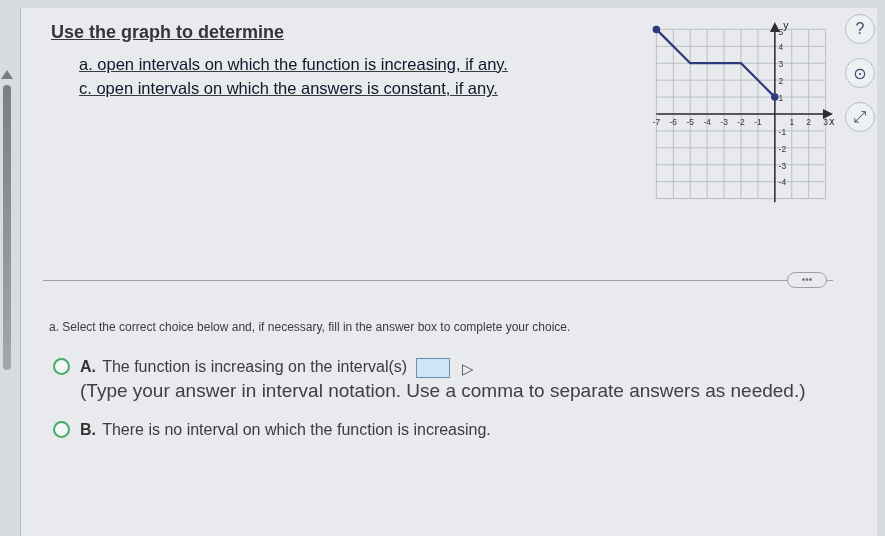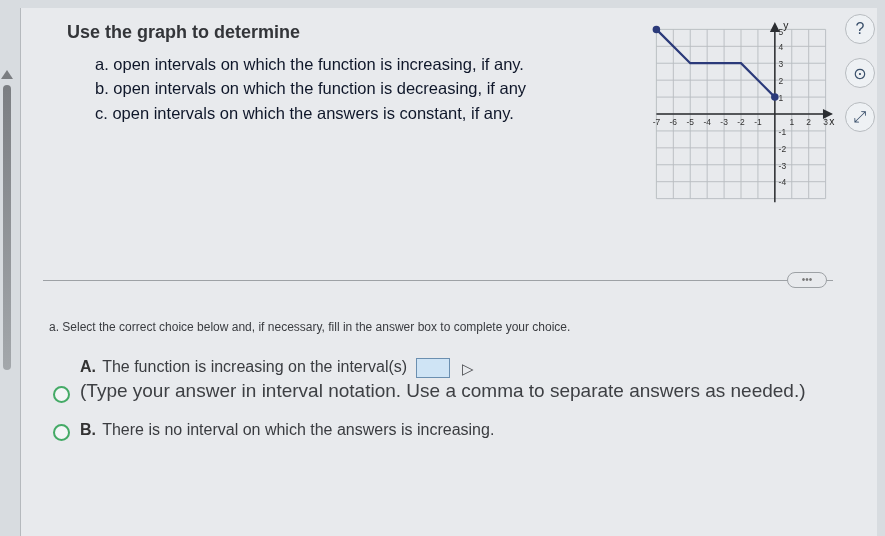--- a/index.html
+++ b/index.html
@@ -38,23 +38,24 @@
       border-right: 6px solid transparent;
       border-bottom: 9px solid #7b7e82;
     }
     .rail-bar {
       width: 8px;
       flex: 1;
       background: linear-gradient(#7b7e82,#a3a7ab);
       border-radius: 4px;
     }
     .content {
-      padding: 14px 50px 10px 46px;
+      padding: 14px 50px 10px 30px;
       position: relative;
       height: 100%;
+      text-decoration: underline;
     }
     .prompt {
       font-size: 18px;
       font-weight: bold;
       color: #333539;
       margin-bottom: 10px;
     }
     .parts {
       margin-left: 28px;
       font-size: 16.5px;
@@ -115,21 +116,21 @@
       left: 28px; right: 44px;
       top: 312px;
     }
     .instr {
       font-size: 12px;
       color: #3a3c40;
       margin-bottom: 22px;
     }
     .choice {
       display: flex;
-      align-items: flex-end;
+      align-items: flex-start;
       gap: 10px;
       margin-bottom: 16px;
       margin-left: 4px;
     }
     .radio {
       width: 17px; height: 17px;
       border: 2px solid #4a6;
       border-radius: 50%;
       margin-top: 2px;
       flex-shrink: 0;
@@ -174,21 +175,20 @@
   <div class="rail-bar"></div>
 </div>
 
 <div class="page">
   <div class="content">
 
     <div class="prompt">Use the graph to determine</div>
 
     <div class="parts">
       <div>a. open intervals on which the function is increasing, if any.</div>
-      <div>b. open intervals on which the function is decreasing, if any</div>
       <div>c. open intervals on which the answers is constant, if any.</div>
     </div>
 
     <div class="graph">
       <svg viewBox="0 0 200 200">
 
         <g stroke="#b9bdc1" stroke-width="1">
           <line x1="10" y1="10" x2="10" y2="190"></line>
             <line x1="28" y1="10" x2="28" y2="190"></line>
           <line x1="46" y1="10" x2="46" y2="190"></line>
@@ -281,19 +281,19 @@
           <span class="cursor-arrow">▷</span>
           <br>
           <span class="hint">(Type your answer in interval notation. Use a comma to separate answers as needed.)</span>
         </div>
       </div>
 
       <div class="choice">
         <div class="radio"></div>
         <div class="choice-body">
           <span class="choice-label">B.</span>
-          <span>There is no interval on which the answers is increasing.</span>
+          <span>There is no interval on which the function is increasing.</span>
         </div>
       </div>
     </div>
 
   </div>
 </div>
 
 </body></html>

